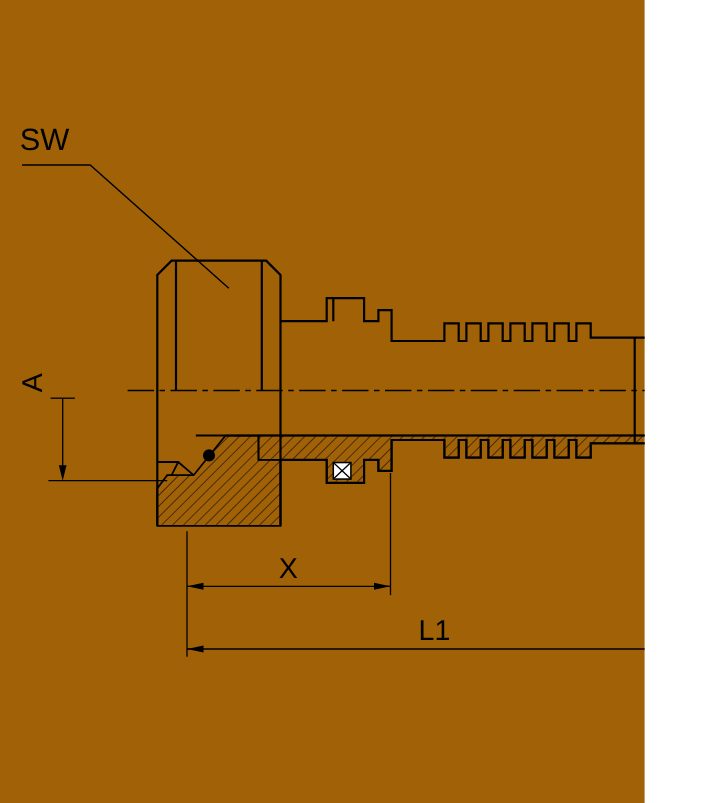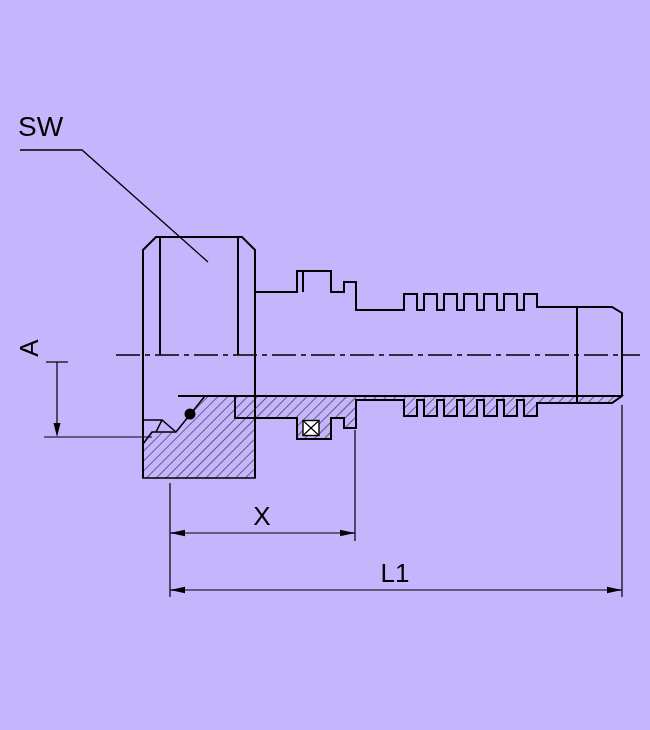--- a/index.html
+++ b/index.html
@@ -3,23 +3,23 @@
 <meta charset="utf-8">
 <style>
   html, body {
     margin: 0;
     padding: 0;
     background: #ffffff;
     font-family: "Liberation Sans", sans-serif;
   }
   .canvas {
     position: relative;
-    width: 650px;
+    width: 586px;
     height: 730px;
-    background: #c4b5fd;
+    background: #a16207;
     overflow: hidden;
   }
   svg text {
     fill: #000000;
     font-family: "Liberation Sans", sans-serif;
   }
   .label-large { font-size: 28px; }
   .label-dim   { font-size: 26px; }
 </style>
 </head>

